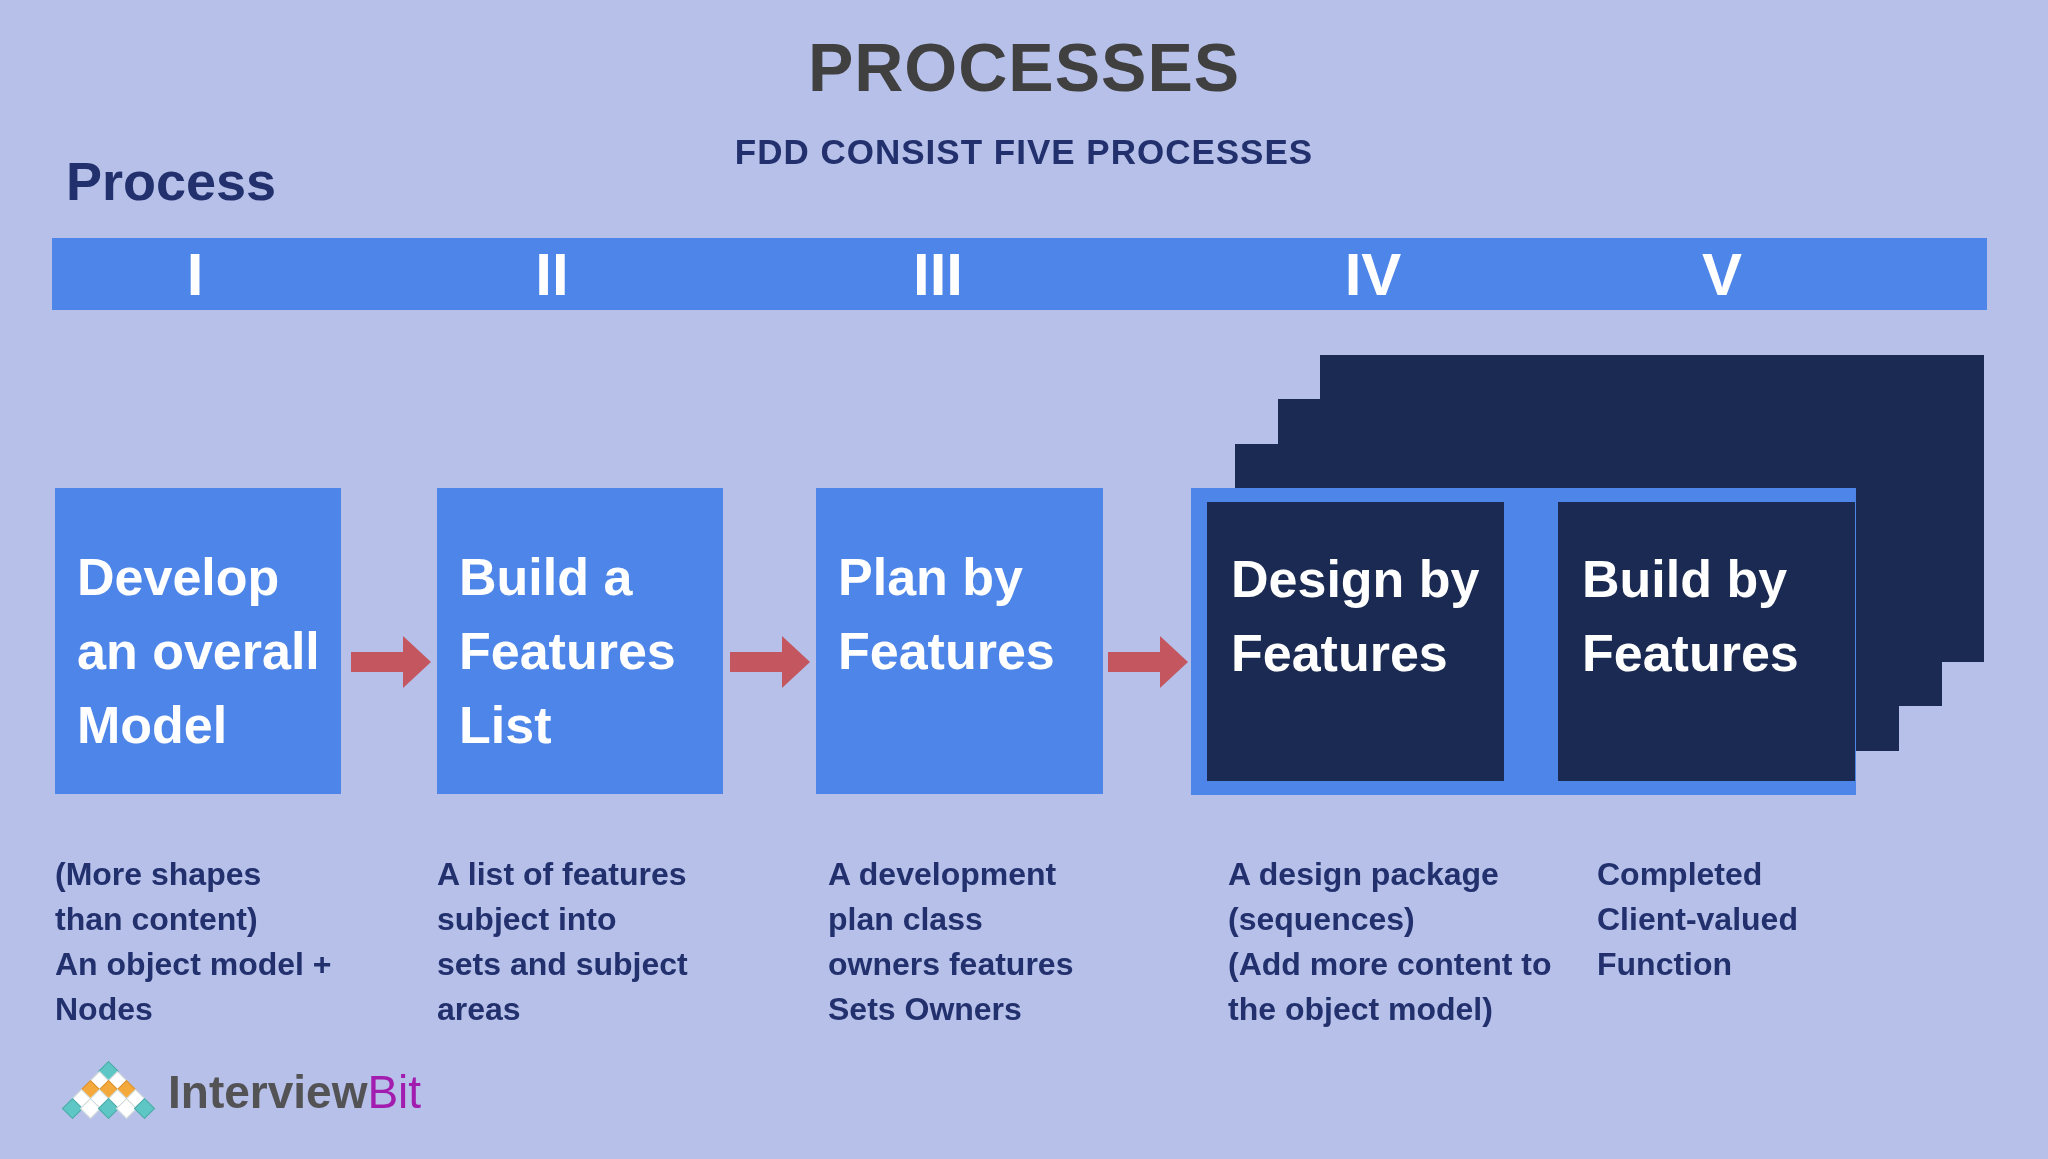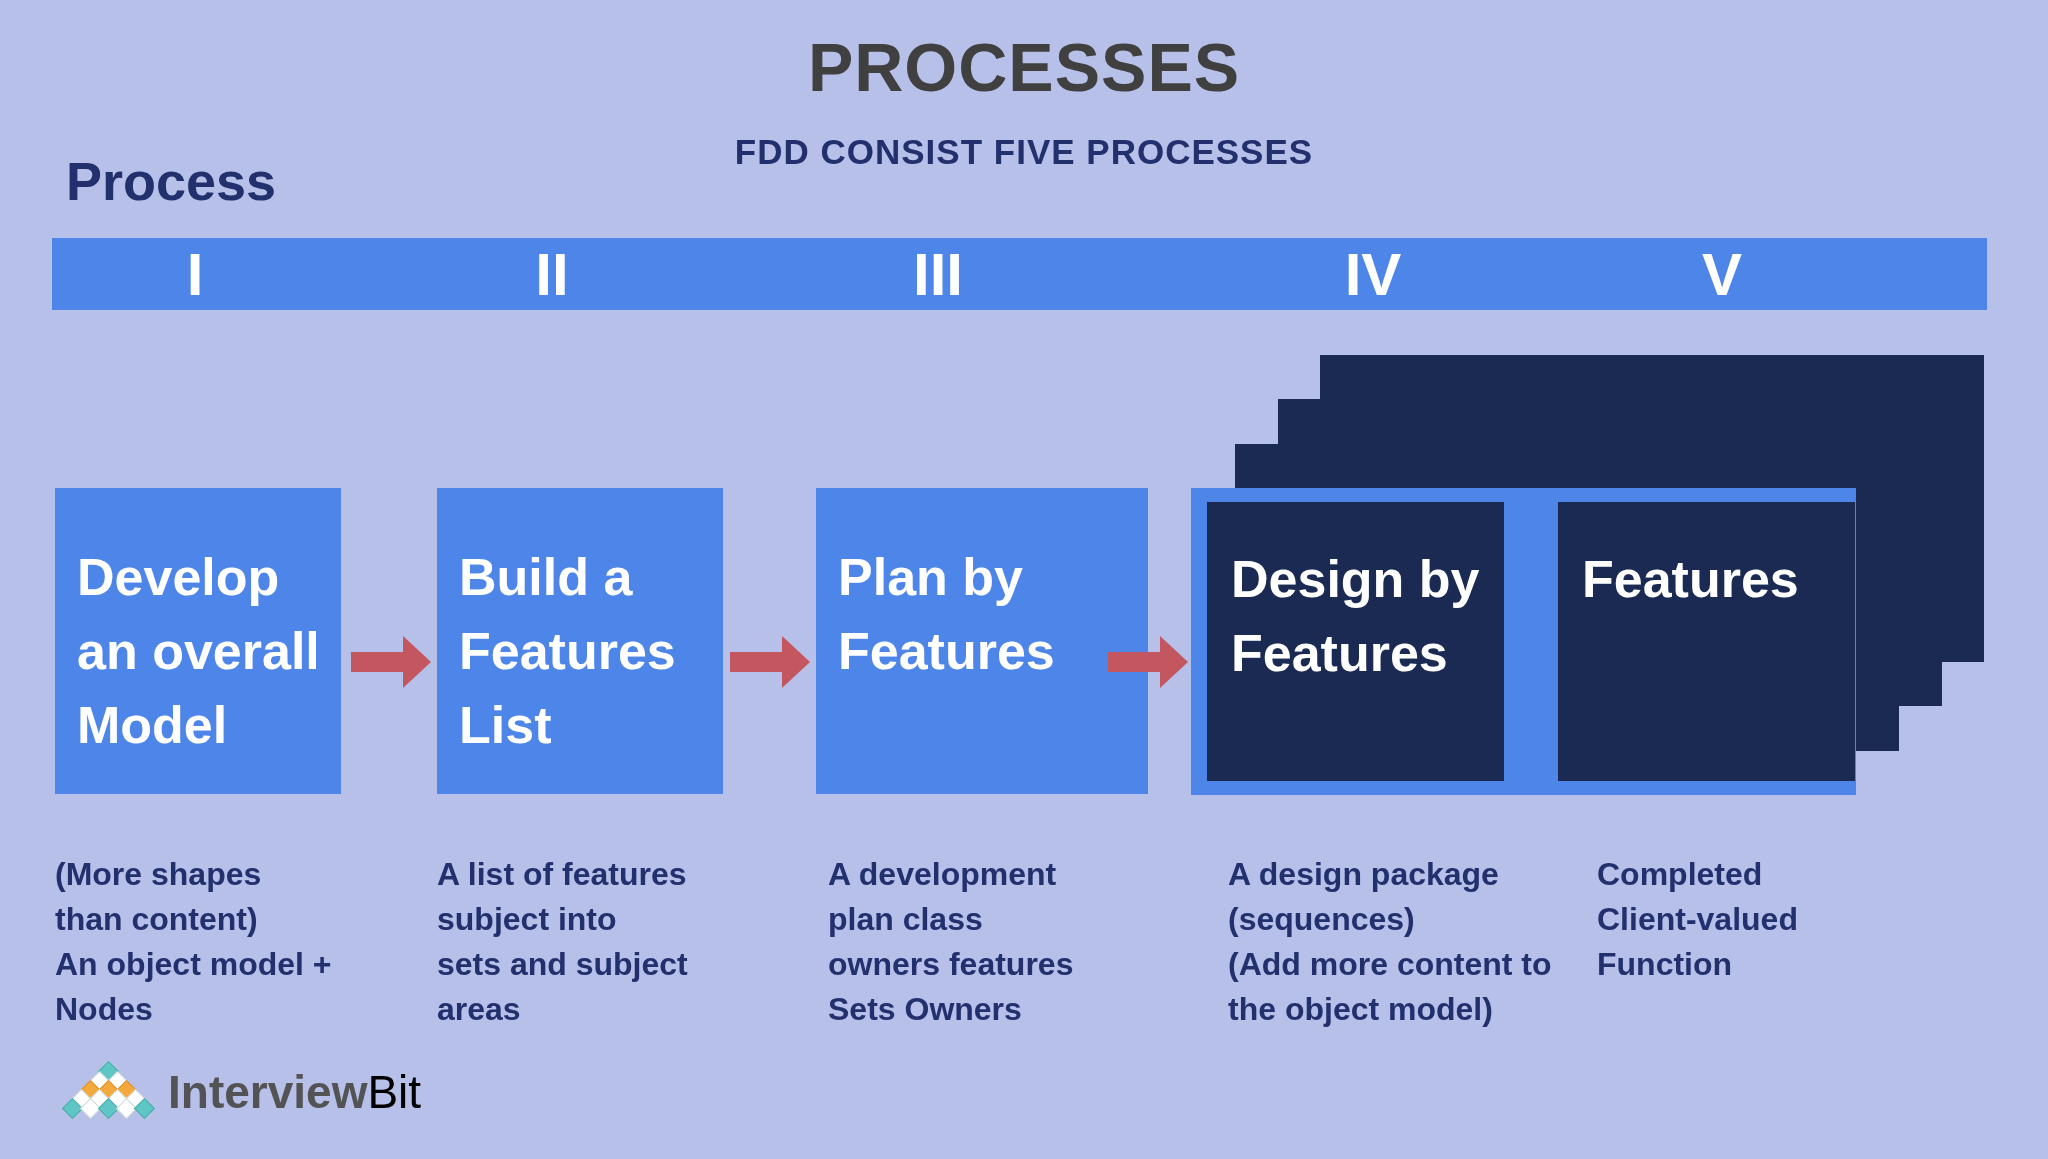--- a/index.html
+++ b/index.html
@@ -31,21 +31,21 @@
   }
   .n1{left:143px}.n2{left:500px}.n3{left:886px}.n4{left:1321px}.n5{left:1670px}
 
   .pbox{
     position:absolute;top:488px;height:306px;background:#4d86e8;
     color:#ffffff;font-weight:bold;font-size:52px;line-height:74px;
     padding:52px 0 0 22px;box-sizing:border-box;
   }
   .b1{left:55px;width:286px}
   .b2{left:437px;width:286px}
-  .b3{left:816px;width:332px}
+  .b3{left:816px;width:287px}
 
   .card{position:absolute;width:664px;height:307px;background:#1a2a52;}
   .cA{left:1235px;top:444px}
   .cB{left:1278px;top:399px}
   .cC{left:1320px;top:355px}
 
   .frame{position:absolute;left:1191px;top:488px;width:665px;height:307px;background:#4d86e8;}
   .dark{
     position:absolute;top:14px;width:297px;height:279px;background:#1a2a52;
     color:#ffffff;font-weight:bold;font-size:52px;line-height:74px;
@@ -72,21 +72,21 @@
   .logo{position:absolute;left:62px;top:1058px;height:66px;}
   .logo-mark{position:absolute;left:0;top:4px;width:92px;height:56px;}
   .dm{position:absolute;width:13px;height:13px;transform:rotate(45deg);}
   .dm.teal{background:#5ec6c4;border:1px solid #4aa9a7;}
   .dm.white{background:#ffffff;border:1px solid #c9d4d4;}
   .dm.orange{background:#f3a93c;border:1px solid #d98f2b;}
   .logo-text{
     position:absolute;left:106px;top:8px;font-size:46px;line-height:52px;white-space:nowrap;
   }
   .brand-bold{font-weight:bold;color:#535255;}
-  .brand-light{font-weight:normal;color:#000000;}
+  .brand-light{font-weight:normal;color:#a21caf;}
 </style>
 </head>
 <body>
 
 <div class="stage">
 
   <div class="title">PROCESSES</div>
   <div class="subtitle">FDD CONSIST FIVE PROCESSES</div>
   <div class="process-label">Process</div>
 
@@ -116,20 +116,21 @@
     <div>Plan by</div>
     <div>Features</div>
   </div>
 
   <div class="frame">
     <div class="dark d4">
       <div>Design by</div>
       <div>Features</div>
     </div>
     <div class="dark d5">
+      <div>Build by</div>
       <div>Features</div>
     </div>
   </div>
 
   <div class="arrow a1">
     <div class="shaft"></div>
     <div class="head"></div>
   </div>
   <div class="arrow a2">
     <div class="shaft"></div>

